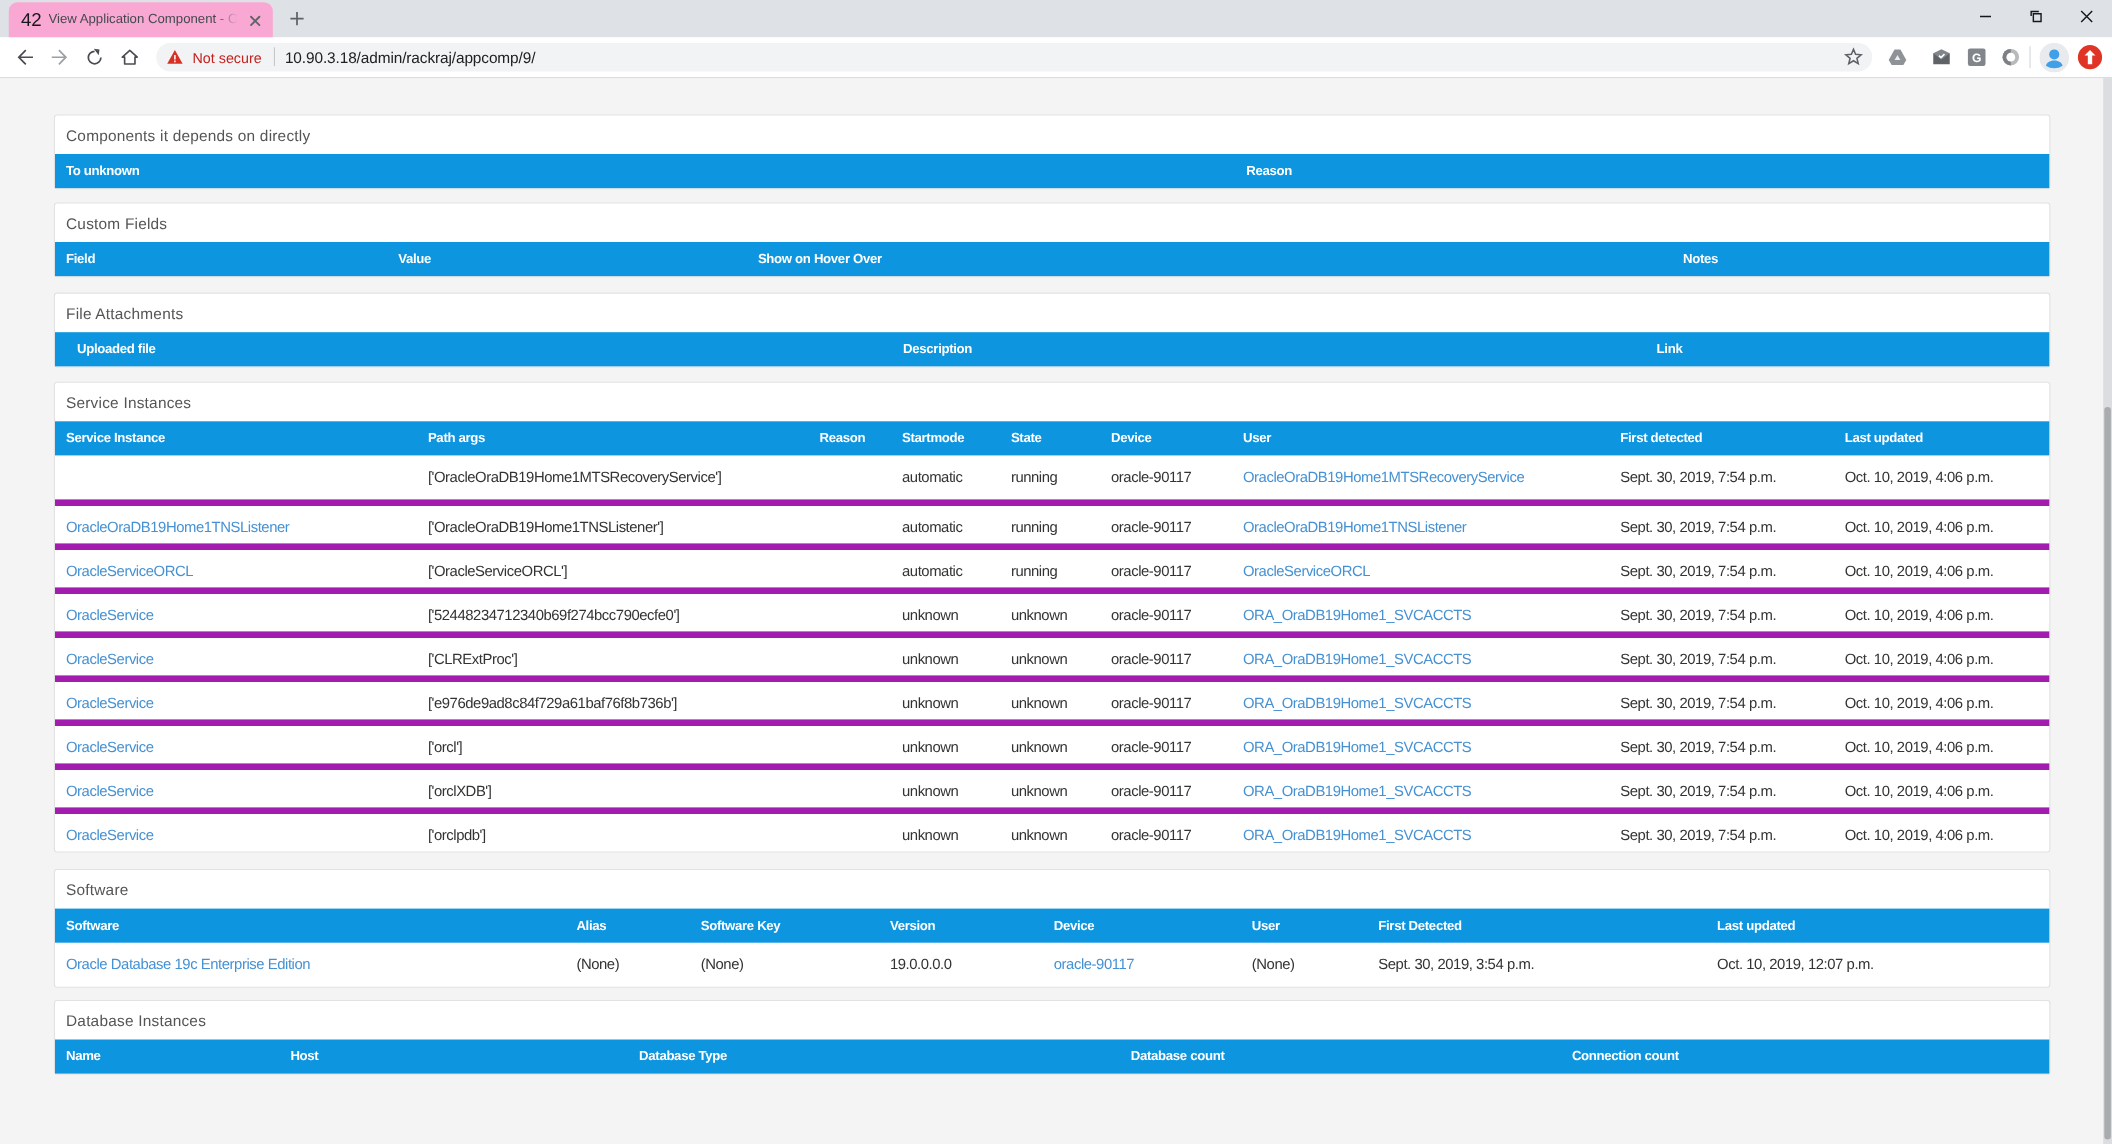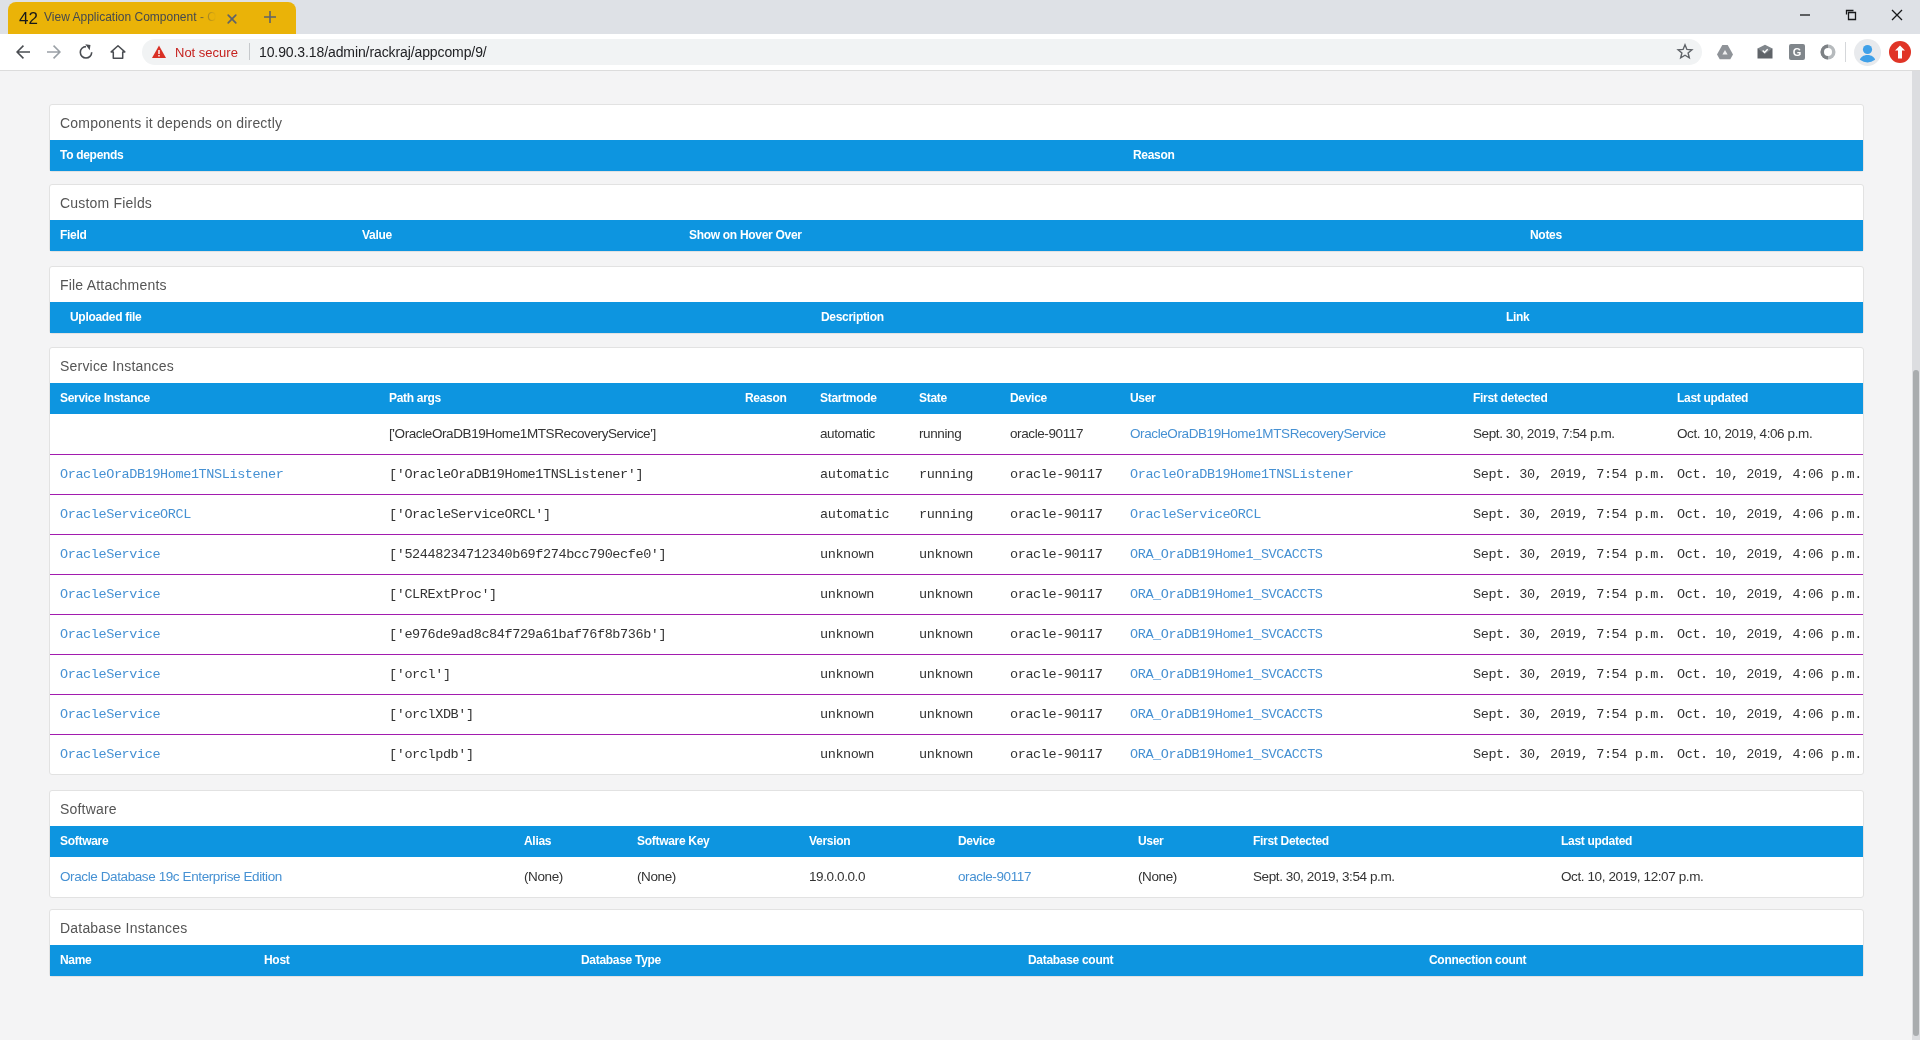--- a/index.html
+++ b/index.html
@@ -1,42 +1,42 @@
 <!DOCTYPE html>
 <html><head>
 <meta charset="utf-8">
 <title>View Application Component</title>
 <style>
 * { box-sizing:border-box; }
 html,body { margin:0; padding:0; }
 body { width:1920px; height:1040px; overflow:hidden; background:#f4f4f5; font-family:"Liberation Sans",sans-serif; }
 
 .tabbar { height:34px; background:#dee1e6; position:relative; }
-.tab { position:absolute; left:8px; top:2px; width:288px; height:32px; background:#eab308; border-radius:8px 8px 0 0; }
+.tab { position:absolute; left:8px; top:2px; width:240px; height:32px; background:#f9a8d4; border-radius:8px 8px 0 0; }
 .tabnum { position:absolute; left:11px; top:7px; font-size:17px; color:#17181a; }
 .tabtitle { position:absolute; left:36px; top:8px; width:172px; font-size:12px; color:#45494e; white-space:nowrap; overflow:hidden; -webkit-mask-image:linear-gradient(90deg,#000 88%,transparent); }
 .tabclose { position:absolute; left:216px; top:9px; width:16px; height:16px; }
 .newtab { position:absolute; left:262px; top:9px; width:16px; height:16px; }
 .winbtns { position:absolute; right:0; top:0; height:34px; }
 .wbtn { position:absolute; top:0; width:46px; height:30px; }
 .toolbar { height:37px; background:#fff; border-bottom:1px solid #dcdcdc; position:relative; }
 .tbico { position:absolute; width:18px; height:18px; top:9px; }
 .omnibox { position:absolute; left:142px; top:5px; width:1560px; height:26px; border-radius:13px; background:#f1f3f4; }
 .nsec { position:absolute; left:175px; top:11px; font-size:13px; color:#c5221f; }
 .urlsep { position:absolute; left:249px; top:9px; width:1px; height:17px; background:#c6c9cc; }
 .url { position:absolute; left:259px; top:10px; font-size:14px; color:#202124; letter-spacing:-0.1px; }
 .extico { position:absolute; top:9px; width:18px; height:18px; }
 
 .content { position:relative;margin-top:33px; }
 .card { margin-left:49px; margin-right:56px; background:#fff; border:1px solid #e2e2e2; border-radius:3px; }
 .hd { height:35px; line-height:36px; padding-left:10px; font-size:14px; color:#555; letter-spacing:0.2px; }
 .bar { height:31px; background:#0d95e0; position:relative; }
 .bar span { position:absolute; top:0; line-height:31px; color:#fff; font-weight:bold; font-size:12px; white-space:nowrap; letter-spacing:-0.3px; }
 .row { height:40px; position:relative; font-size:13.5px; color:#333; }
-.row + .row { border-top:1px solid #a21caf;font-family:Liberation Mono, monospace; }
+.row + .row { border-top:6px solid #a21caf; }
 .row span { position:absolute; top:0; line-height:40px; white-space:nowrap; letter-spacing:-0.4px; }
 .row + .row span { line-height:39px; }
 a { color:#4691d3; text-decoration:none; }
 .c1{left:10px}.c2{left:339px}.c3{left:770px}.c4{left:869px}.c5{left:960px}.c6{left:1080px}.c7{left:1423px}.c8{left:1627px}
 .sbar { position:absolute; left:1912px; top:71px; width:8px; height:969px; background:#dcdde0; }
 .sthumb { position:absolute; left:1px; top:299px; width:6px; height:666px; background:#a9acae; border-radius:3px; }
 </style>
 </head>
 <body>
 <div class="tabbar">
@@ -113,21 +113,21 @@
     </svg>
   <svg class="extico" style="left:1888px;top:6px;width:24px;height:24px" viewBox="0 0 24 24">
       <circle cx="12" cy="12" r="11" fill="#e03426"></circle>
       <path d="M12 5.5l5 5h-3v8h-4v-8H7z" fill="#fff"></path>
     </svg>
 </div>
 <div class="content">
   <div class="card" style="margin-top:9px">
     <div class="hd">Components it depends on directly</div>
     <div class="bar">
-        <span style="left:10px">To depends</span>
+        <span style="left:10px">To unknown</span>
         <span style="left:1083px">Reason</span>
       </div>
   </div>
   <div class="card" style="margin-top:12px">
     <div class="hd">Custom Fields</div>
     <div class="bar">
         <span style="left:10px">Field</span>
         <span style="left:312px">Value</span>
         <span style="left:639px">Show on Hover Over</span>
         <span style="left:1480px">Notes</span>

